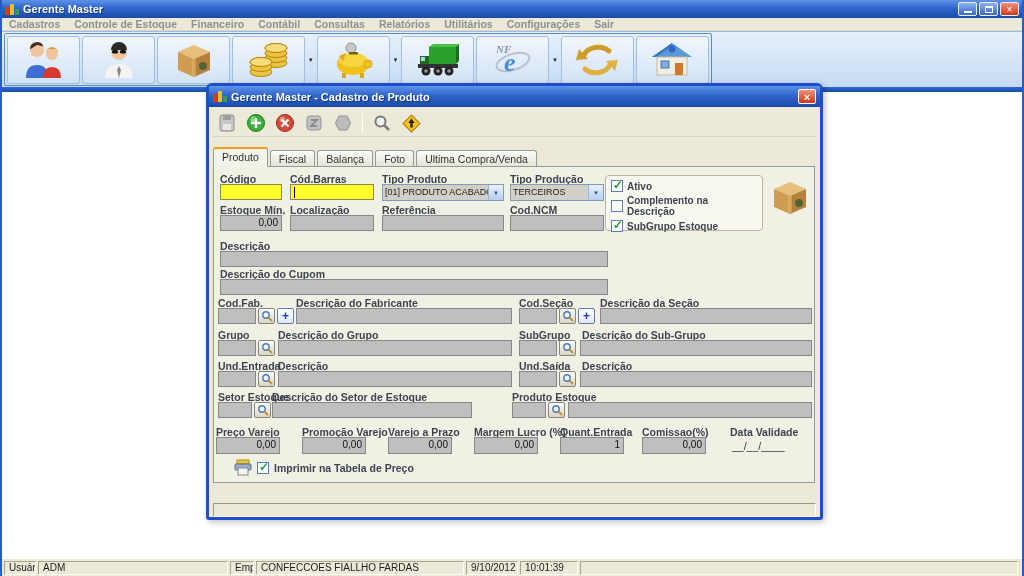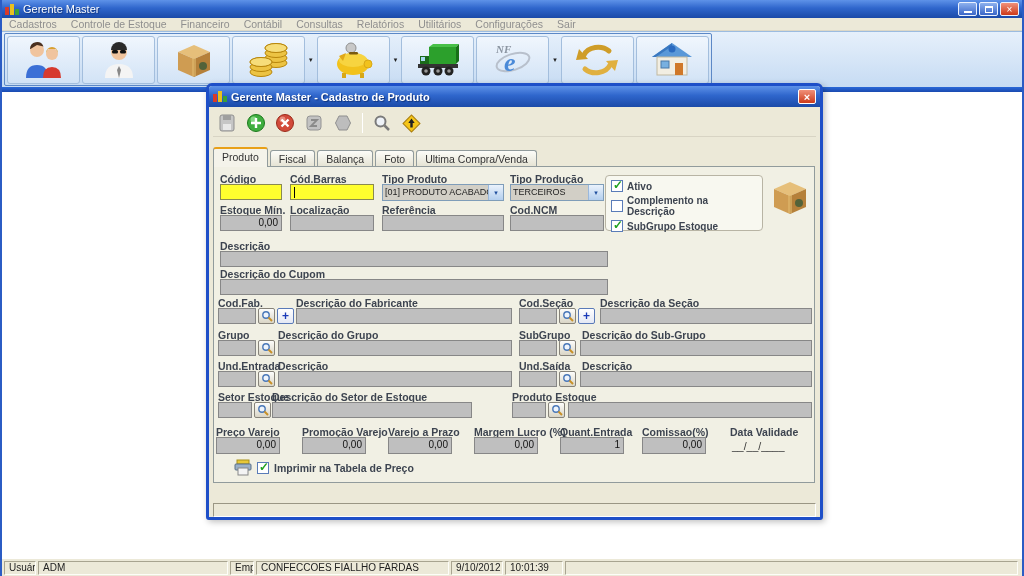--- a/index.html
+++ b/index.html
@@ -3,32 +3,32 @@
 <meta charset="utf-8">
 <style>
   * { margin:0; padding:0; box-sizing:border-box; }
   html,body { width:1024px; height:576px; font-family:"Liberation Sans", sans-serif; background:#fff; }
   .window { position:relative; width:1024px; height:576px; overflow:hidden; background:#fff;
             border-left:2px solid #2b5cc4; border-right:2px solid #2b5cc4; }
 
   
   .titlebar { height:18px; background:linear-gradient(180deg,#5e92e8 0%,#2f66cc 45%,#1b4aa8 100%);
               display:flex; align-items:center; padding:0 3px; }
-  .titlebar .ttl { color:#fff; font-weight:normal; font-size:11px; margin-left:4px;
+  .titlebar .ttl { color:#fff; font-weight:bold; font-size:11px; margin-left:4px;
                    text-shadow:1px 1px 1px #12347a; flex:1; }
   .wbtn { width:19px; height:14px; margin-left:2px; border:1px solid #e8f0ff; border-radius:2px;
           background:linear-gradient(#8db1ee,#3a66c8); color:#fff; font-size:10px; line-height:11px;
           display:flex; align-items:center; justify-content:center; }
   .wbtn.close { background:linear-gradient(#f0917a,#cc3a1a); }
   .glyph-min { width:8px; height:3px; border-bottom:2px solid #fff; margin-top:4px; }
   .glyph-restore { width:8px; height:7px; border:1px solid #fff; border-top:2px solid #fff; }
 
   
   .menubar { height:13px; background:#ece9d8; display:flex; align-items:center;
-             font-size:10.5px; color:#8f8f8f; border-bottom:1px solid #dcd8c8; }
+             font-size:10.5px; color:#8f8f8f; border-bottom:1px solid #dcd8c8;font-weight:bold; }
   .menu-item { padding:0 7px; white-space:nowrap; }
 
   
   .toolbar-band { height:56px; background:linear-gradient(#e6f0fb,#c6dbf3); position:relative;
                   border-top:1px solid #9cbce0; }
   .toolbar-box { position:absolute; left:2px; top:1px; width:708px; height:53px;
                  border:1px solid #5c88c6; border-radius:2px; display:flex; align-items:center; padding:1px; }
   .tb-btn { width:76px; height:48px; margin:0 1px; border:1px solid #a3bedd; border-radius:3px;
             background:linear-gradient(#f0f6fd,#d2e3f6); display:flex; align-items:center; justify-content:center; }
   .tb-drop { width:10px; height:48px; display:flex; align-items:center; justify-content:center;
@@ -532,19 +532,19 @@
       </div>
 
       <div class="dlg-statusstrip"></div>
     </div>
   </div>
 
   <div class="statusbar">
     <span class="sb-panel" style="width:32px">Usuário</span>
     <span class="sb-panel" style="width:190px">ADM</span>
     <span class="sb-panel" style="width:24px">Empresa</span>
-    <span class="sb-panel" style="width:193px">CONFECCOES FIALLHO FARDAS</span>
+    <span class="sb-panel" style="width:208px">CONFECCOES FIALLHO FARDAS</span>
     <span class="sb-panel" style="width:52px">9/10/2012</span>
     <span class="sb-panel" style="width:58px">10:01:39</span>
     <span class="sb-panel" style="flex:1"></span>
   </div>
 
 </div>
 
 </body></html>

